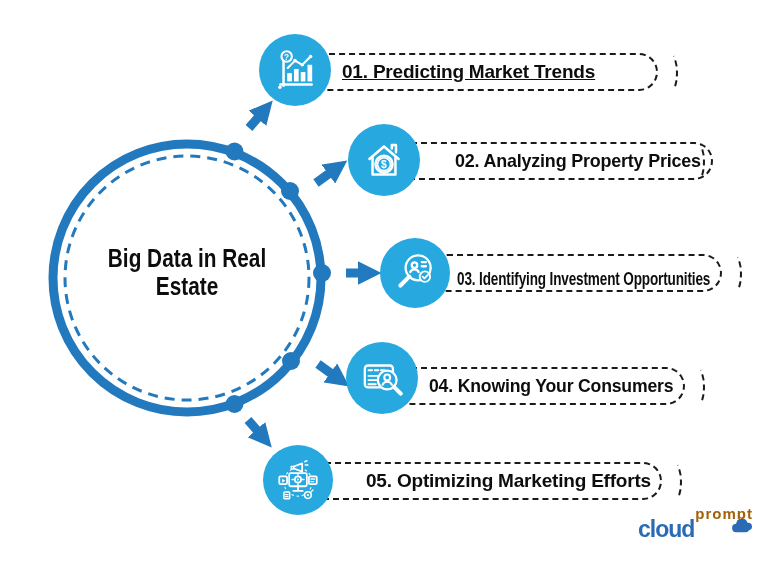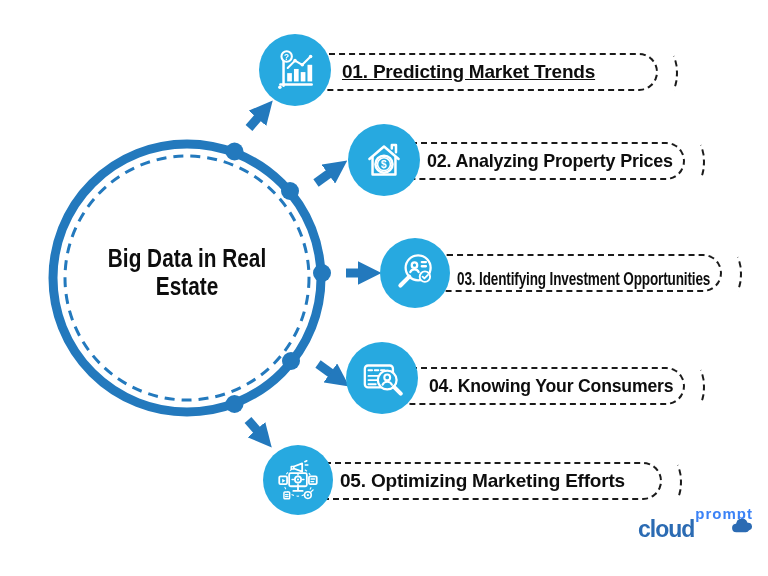--- a/index.html
+++ b/index.html
@@ -12,28 +12,28 @@
     font-size:26px;font-weight:bold;color:#0d0d0d;line-height:1.08;
     transform:scaleX(0.8);transform-origin:center center;letter-spacing:0px;}
 
   
   .pill{position:absolute;height:34px;border:2px dashed #1a1a1a;border-radius:20px;
     display:flex;align-items:center;background:transparent;z-index:1;}
   .pill-label{font-size:19px;font-weight:bold;color:#0d0d0d;white-space:nowrap;
     letter-spacing:-0.2px;}
   .p1{left:300px;top:53px;width:354px;}
   .p1 .pill-label{margin-left:40px;text-decoration:underline;}
-  .p2{left:392px;top:142px;width:289px;}
+  .p2{left:392px;top:142px;width:289px;padding-left:28px;}
   .p2 .pill-label{margin-left:33px;}
   .p3{left:428px;top:254px;width:290px;align-items:flex-end;}
   .p3 .pill-label{margin-left:27px;}
   .p4{left:392px;top:367px;width:289px;}
   .p4 .pill-label{margin-left:35px;}
   .p5{left:306px;top:462px;width:352px;}
-  .p5 .pill-label{margin-left:32px;}
+  .p5 .pill-label{margin-left:58px;}
 
   
   .arc{position:absolute;width:13px;height:38px;border:2px dashed transparent;
     border-right-color:#1a1a1a;border-radius:50%;z-index:1;}
   .a1{left:661px;top:52px;}
   .a2{left:688px;top:141px;}
   .a3{left:725px;top:253px;}
   .a4{left:688px;top:366px;}
   .a5{left:665px;top:461px;}
 
@@ -43,21 +43,21 @@
   .c1{left:259px;top:34px;}
   .c2{left:348px;top:124px;}
   .c3{left:380px;top:238px;width:70px;height:70px;}
   .c4{left:346px;top:342px;}
   .c5{left:263px;top:445px;width:70px;height:70px;}
   .icon-circle svg{width:50px;height:50px;}
 
   
   .logo{position:absolute;left:638px;top:505px;width:118px;height:56px;}
   .logo-top{position:absolute;right:3px;top:0;font-size:15px;font-weight:bold;
-    color:#3b82f6;letter-spacing:1px;}
+    color:#a16207;letter-spacing:1px;}
   .logo-bottom{position:absolute;left:0;top:11px;font-size:23px;font-weight:bold;
     color:#2B6BB3;letter-spacing:-1px;}
   .logo-cloud-icon{position:absolute;right:0;top:14px;}
 </style>
 </head>
 <body>
 
 <div class="canvas">
 
   <svg class="overlay" viewBox="0 0 768 576">

